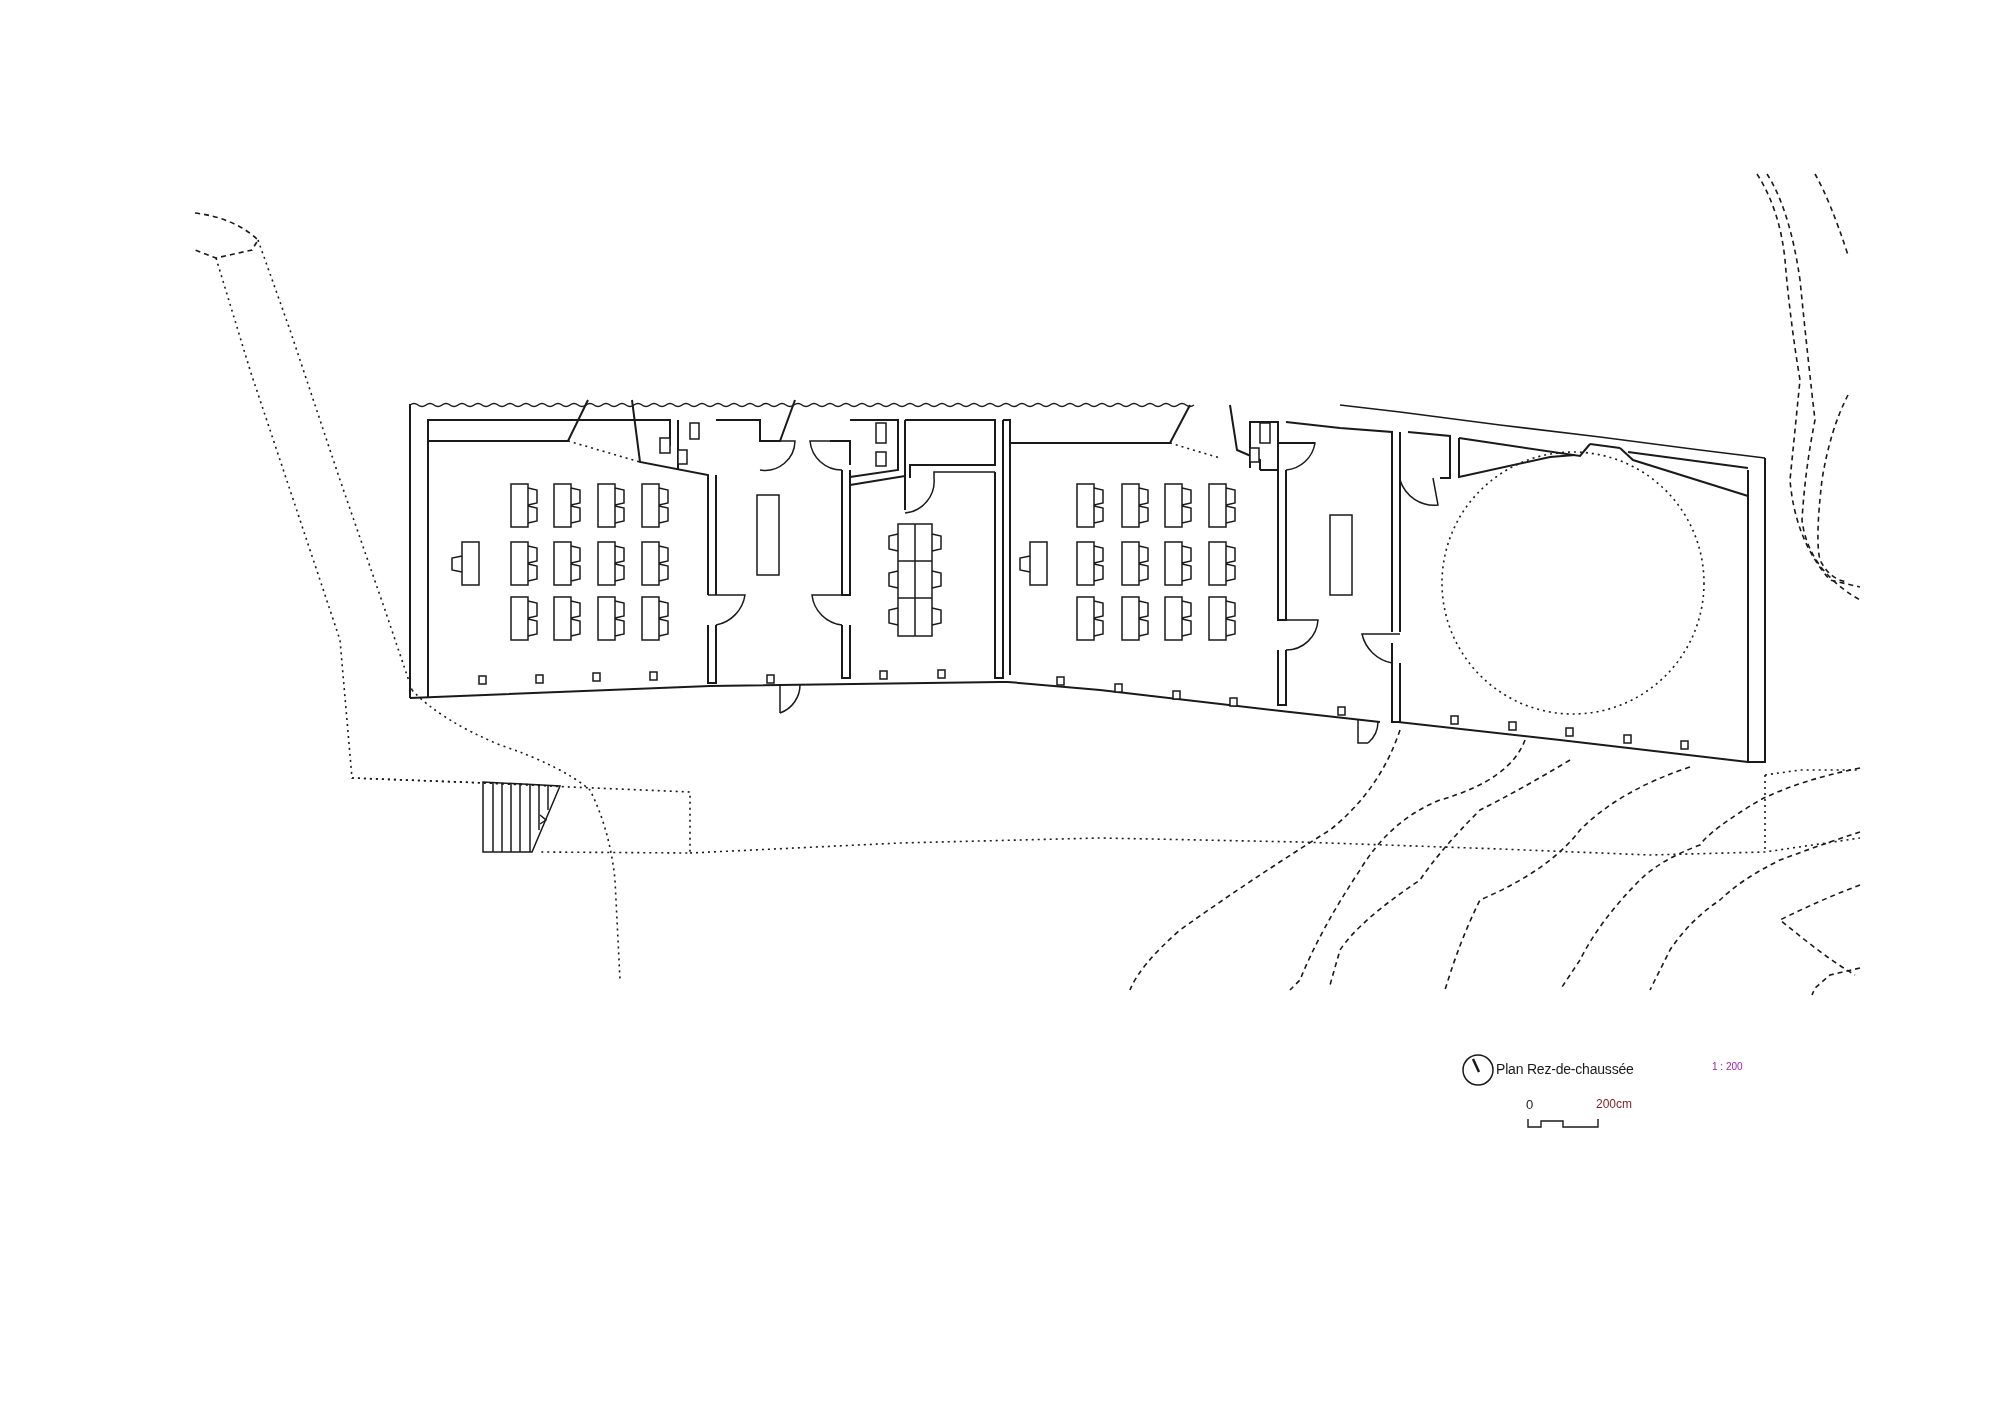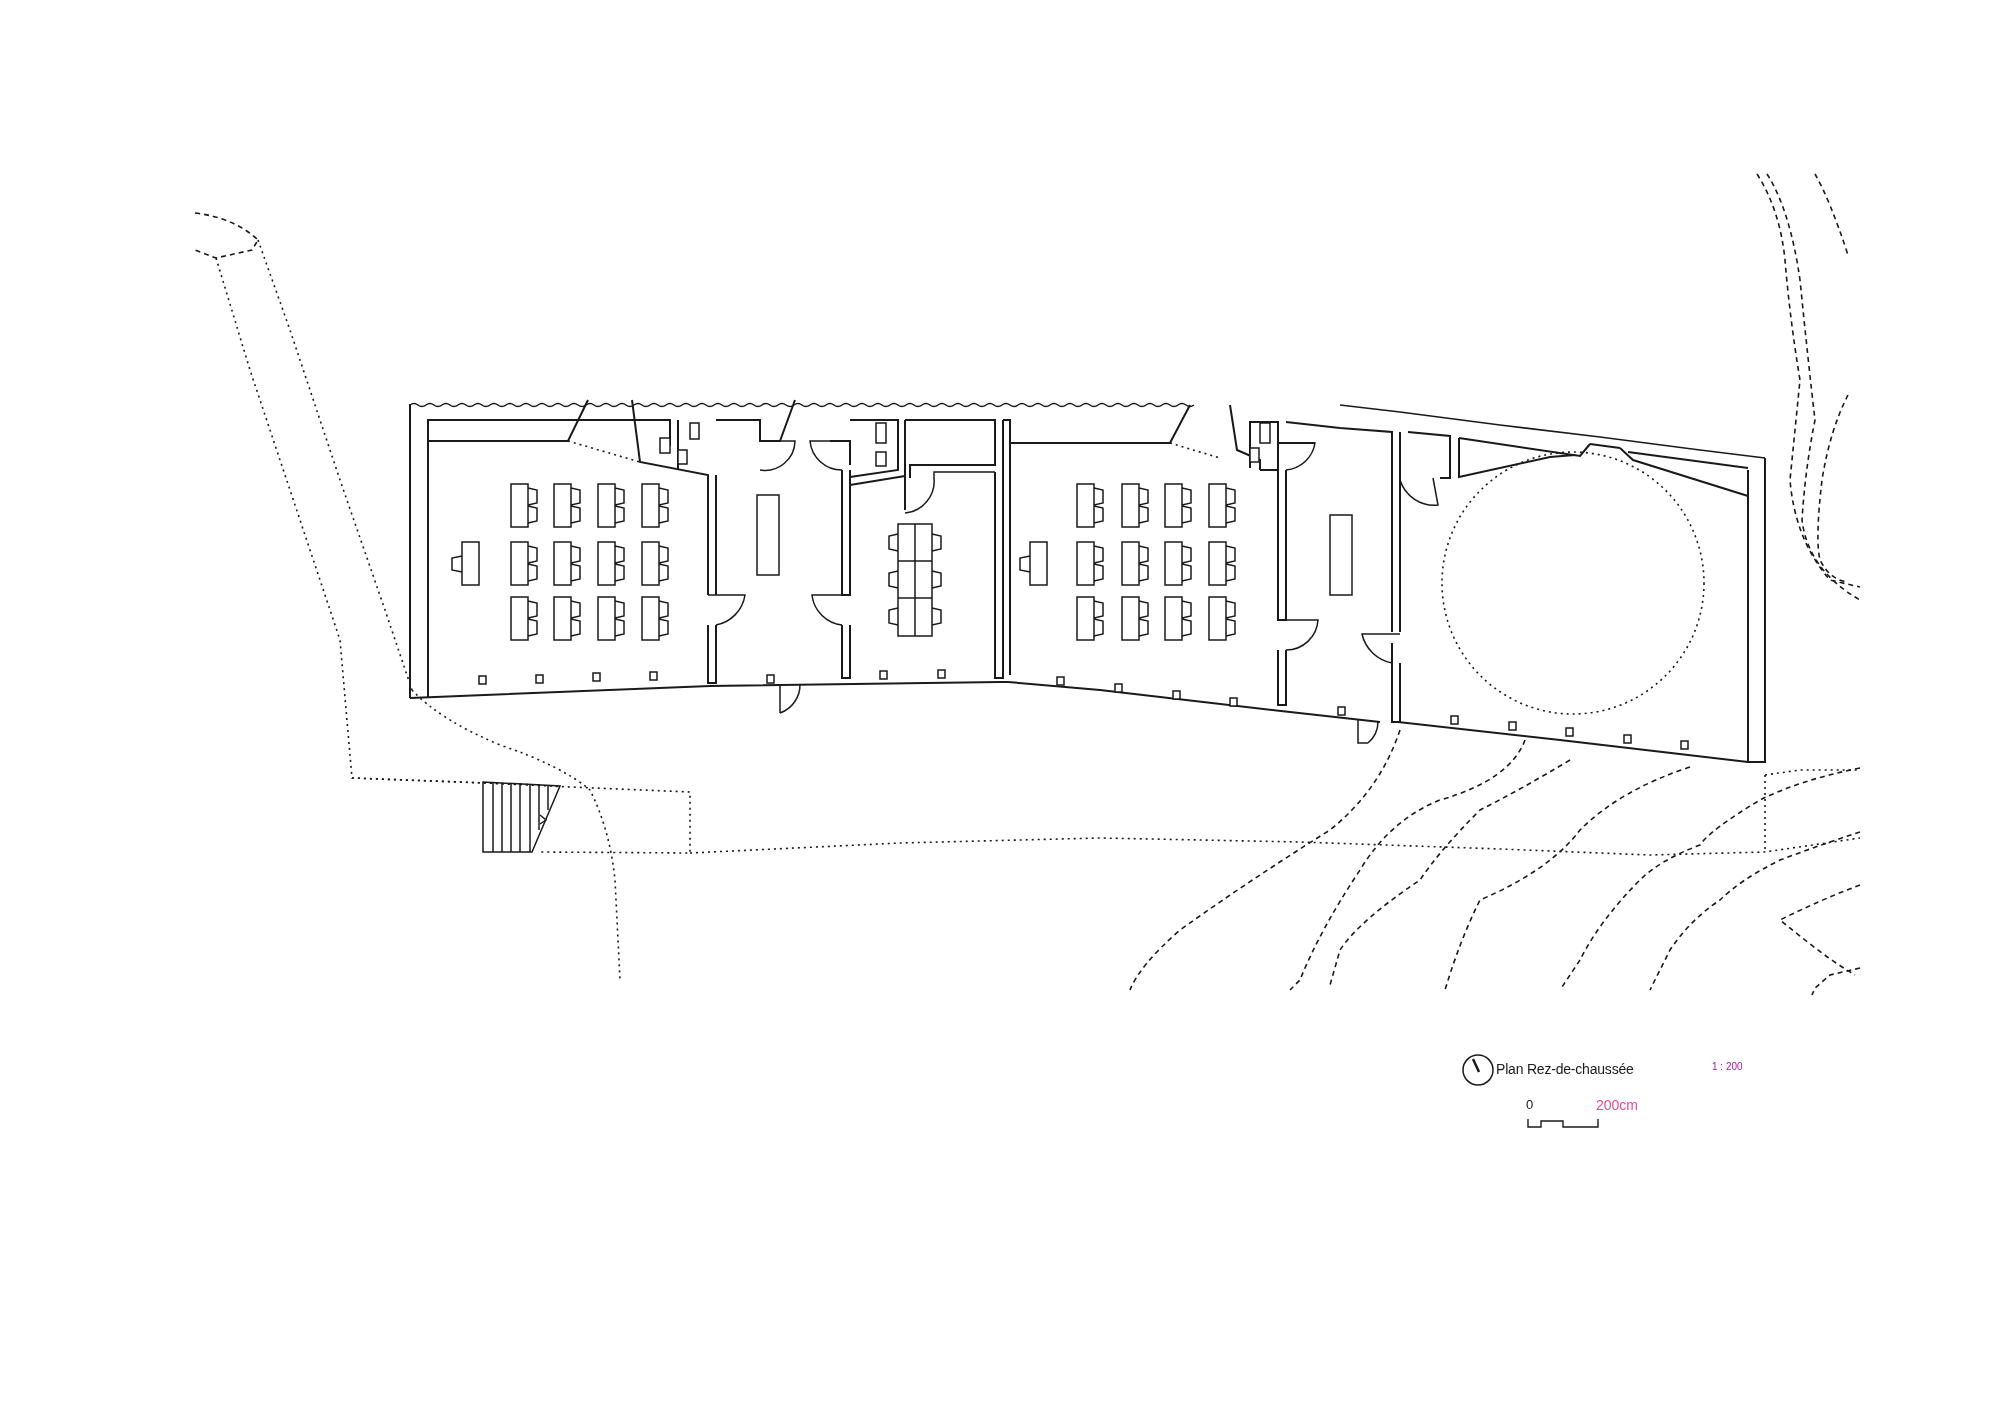--- a/index.html
+++ b/index.html
@@ -8,21 +8,21 @@
     .wall { fill: none; stroke: #1a1a1a; stroke-width: 2; stroke-linejoin: miter; }
     .thin { fill: none; stroke: #1a1a1a; stroke-width: 1.5; }
     .furn { fill: #ffffff; stroke: #1a1a1a; stroke-width: 1.5; }
     .dot { fill: none; stroke: #1a1a1a; stroke-width: 1.6; stroke-dasharray: 2 4; }
     .dash { fill: none; stroke: #1a1a1a; stroke-width: 1.6; stroke-dasharray: 5 4; }
     .wavy { fill: none; stroke: #1a1a1a; stroke-width: 1.5; }
     .north { position: absolute; left: 1460px; top: 1052px; width: 36px; height: 36px; }
     .plan-title { position: absolute; left: 1496px; top: 1061px; font-size: 14px; color: #1a1a1a; letter-spacing: -0.2px; white-space: pre; }
     .scale-ratio { position: absolute; left: 1712px; top: 1061px; font-size: 10px; color: #a21caf; white-space: pre; }
     .scale-zero { position: absolute; left: 1526px; top: 1097px; font-size: 13px; color: #1a1a1a; }
-    .scale-max { position: absolute; left: 1596px; top: 1097px; font-size: 14px; color: #ec4899; }
+    .scale-max { position: absolute; left: 1596px; top: 1097px; font-size: 12px; color: #7f1d1d; }
     .scale-bar { position: absolute; left: 1527px; top: 1117px; width: 72px; height: 12px; }
   </style>
 </head>
 <body>
 
 <svg id="plan" viewBox="0 0 2000 1413" xmlns="http://www.w3.org/2000/svg">
 
   <g>
 
     <path class="dash" d="M195,213 Q235,218 258,240 L252,250 L216,258 L195,250"></path>

